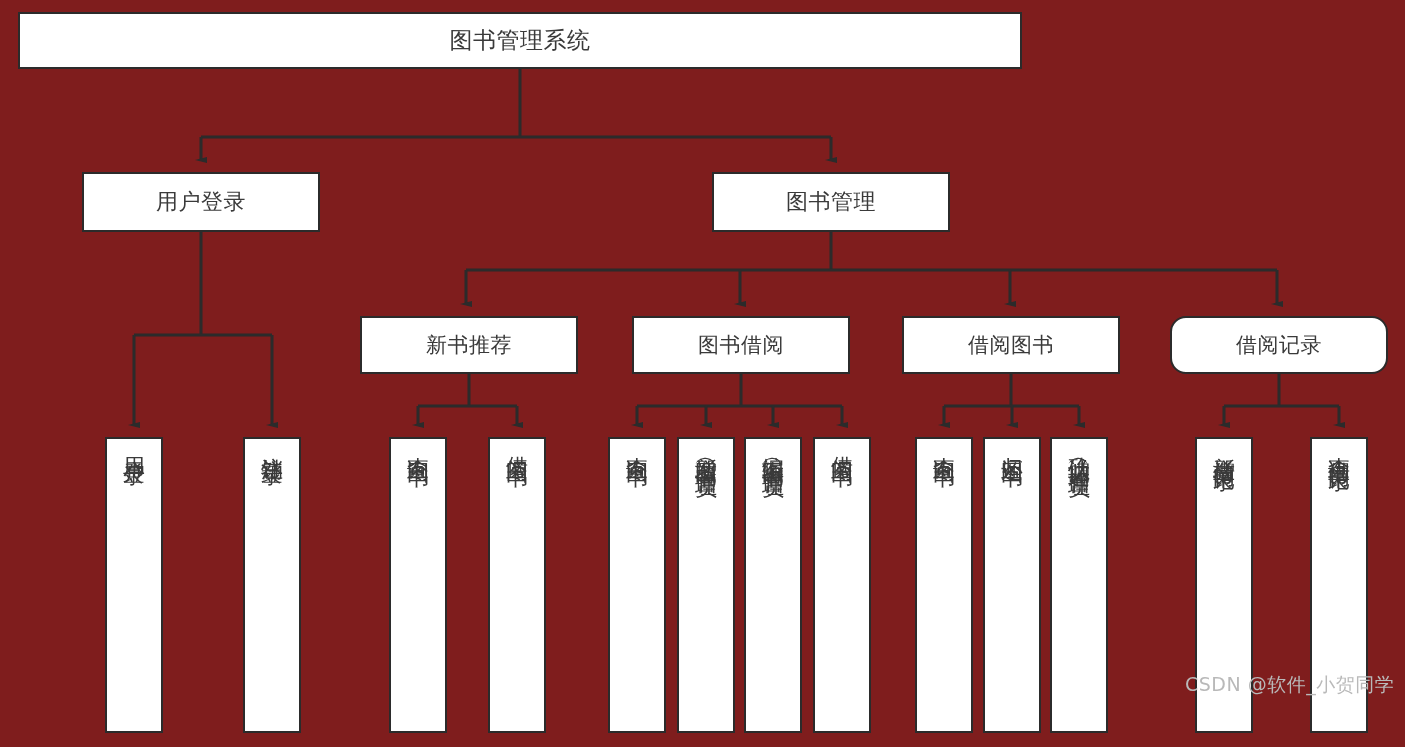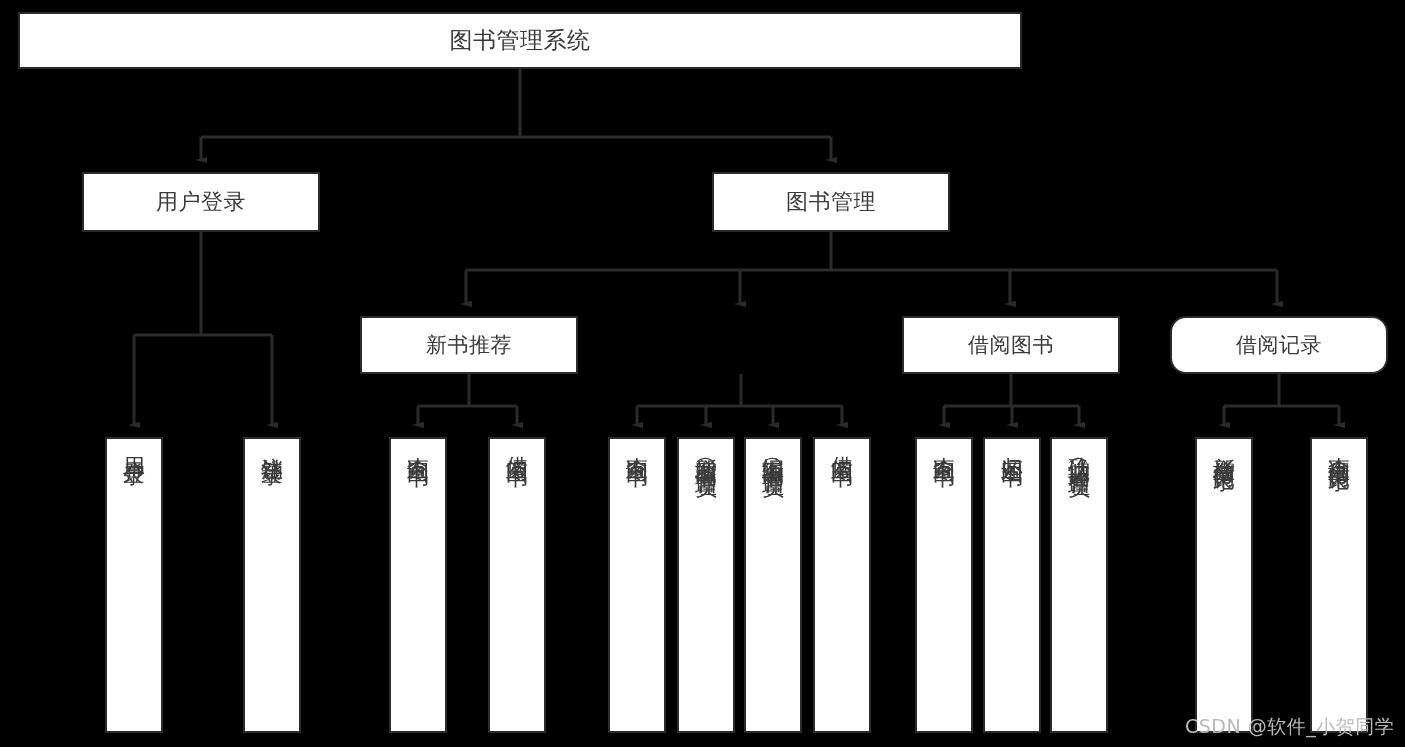--- a/index.html
+++ b/index.html
@@ -8,21 +8,21 @@
     background: #ffffff;
   }
   body {
     font-family: "DejaVu Sans", "Liberation Sans", sans-serif;
     color: #333333;
   }
   #canvas {
     position: relative;
     width: 1405px;
     height: 747px;
-    background: #000000;
+    background: #7f1d1d;
     overflow: hidden;
   }
   svg.edges {
     position: absolute;
     left: 0;
     top: 0;
     width: 1405px;
     height: 747px;
     pointer-events: none;
   }
@@ -134,20 +134,23 @@
   <div class="node level2" id="node-l2-0" style="left: 82px; top: 172px; width: 238px; height: 60px;">
     <span class="label">用户登录</span>
   </div>
   <div class="node level2" id="node-l2-1" style="left: 712px; top: 172px; width: 238px; height: 60px;">
     <span class="label">图书管理</span>
   </div>
 
   <div class="node level3" id="node-l3-0" style="left: 360px; top: 316px; width: 218px; height: 58px;">
     <span class="label">新书推荐</span>
   </div>
+  <div class="node level3" id="node-l3-1" style="left: 632px; top: 316px; width: 218px; height: 58px;">
+    <span class="label">图书借阅</span>
+  </div>
   <div class="node level3" id="node-l3-2" style="left: 902px; top: 316px; width: 218px; height: 58px;">
     <span class="label">借阅图书</span>
   </div>
   <div class="node level3" id="node-l3-3" style="left: 1170px; top: 316px; width: 218px; height: 58px; border-radius: 16px;">
     <span class="label">借阅记录</span>
   </div>
 
   <div class="node leaf" id="node-leaf-0" style="left: 105px; top: 437px; width: 58px; height: 296px;">
     <span class="label">用户登录</span>
   </div>
@@ -181,15 +184,15 @@
   <div class="node leaf" id="node-leaf-10" style="left: 1050px; top: 437px; width: 58px; height: 296px;">
     <span class="label">确认归还（管理员）</span>
   </div>
   <div class="node leaf" id="node-leaf-11" style="left: 1195px; top: 437px; width: 58px; height: 296px;">
     <span class="label">新增借阅记录</span>
   </div>
   <div class="node leaf" id="node-leaf-12" style="left: 1310px; top: 437px; width: 58px; height: 296px;">
     <span class="label">查询借阅记录</span>
   </div>
 
-  <div class="watermark" style="left: 1185px; top: 714px;">CSDN @软件_小贺同学</div>
+  <div class="watermark" style="left: 1185px; top: 672px;">CSDN @软件_小贺同学</div>
 
 </div>
 
 </body></html>

